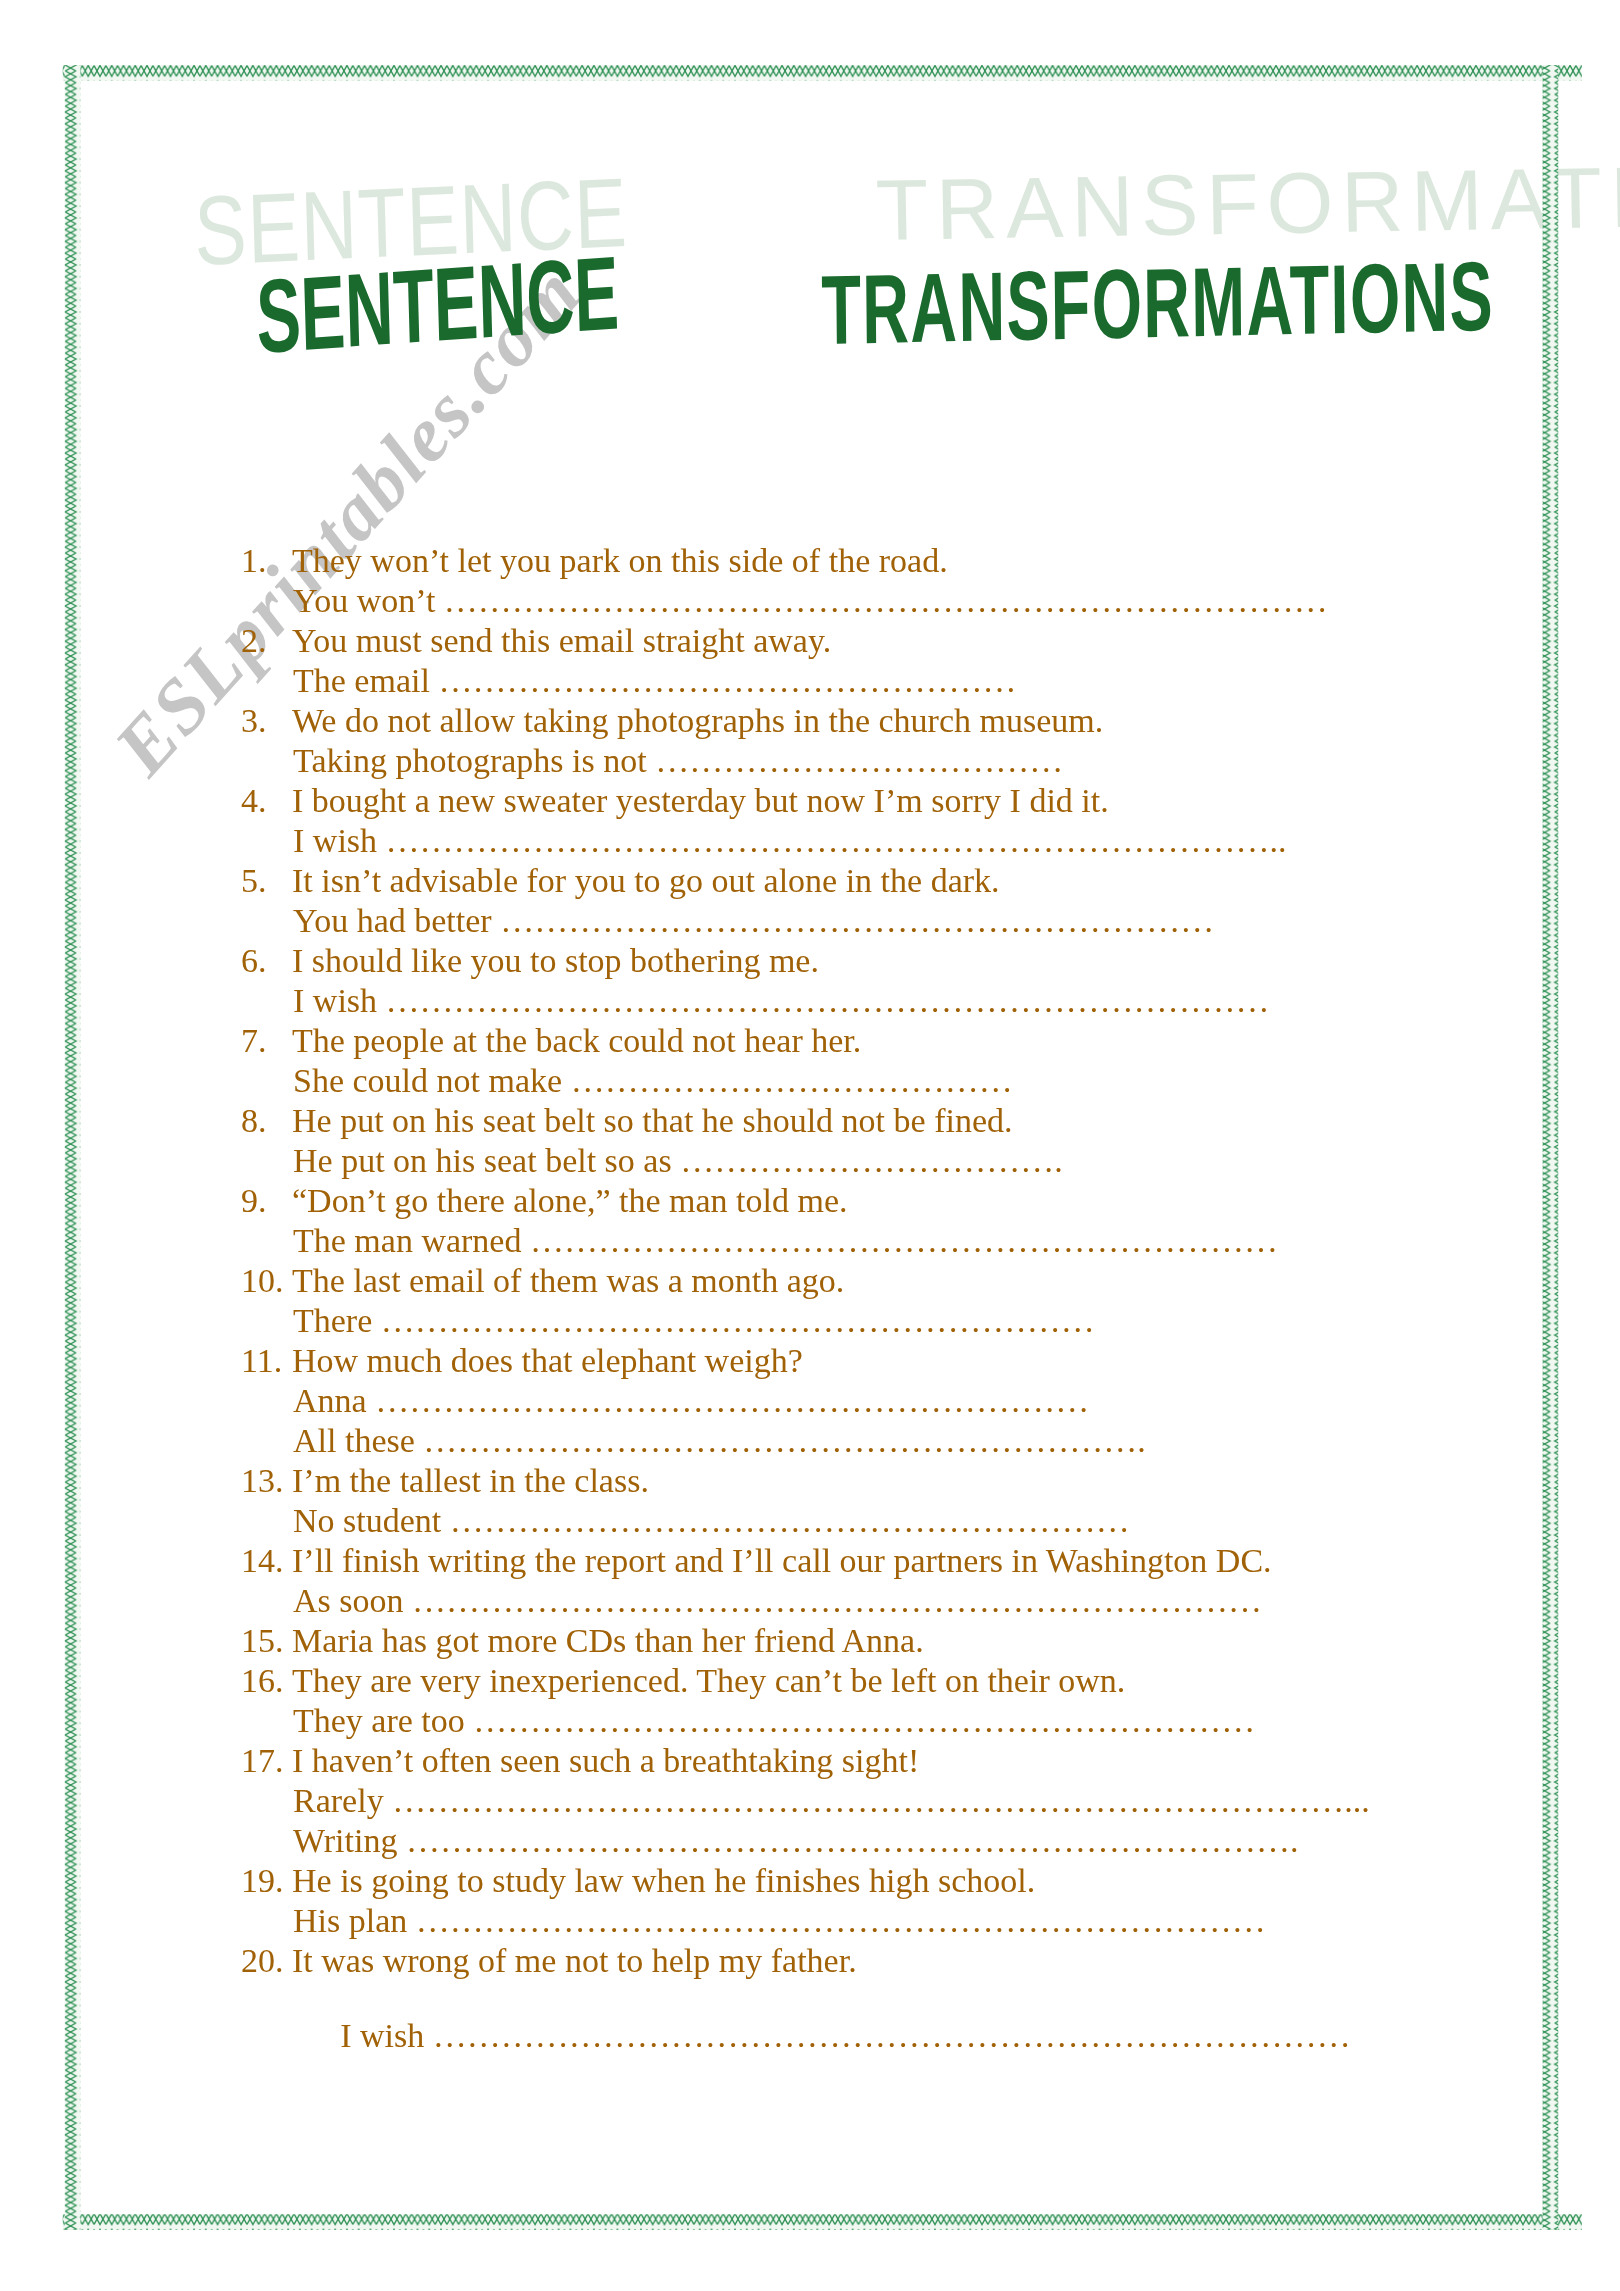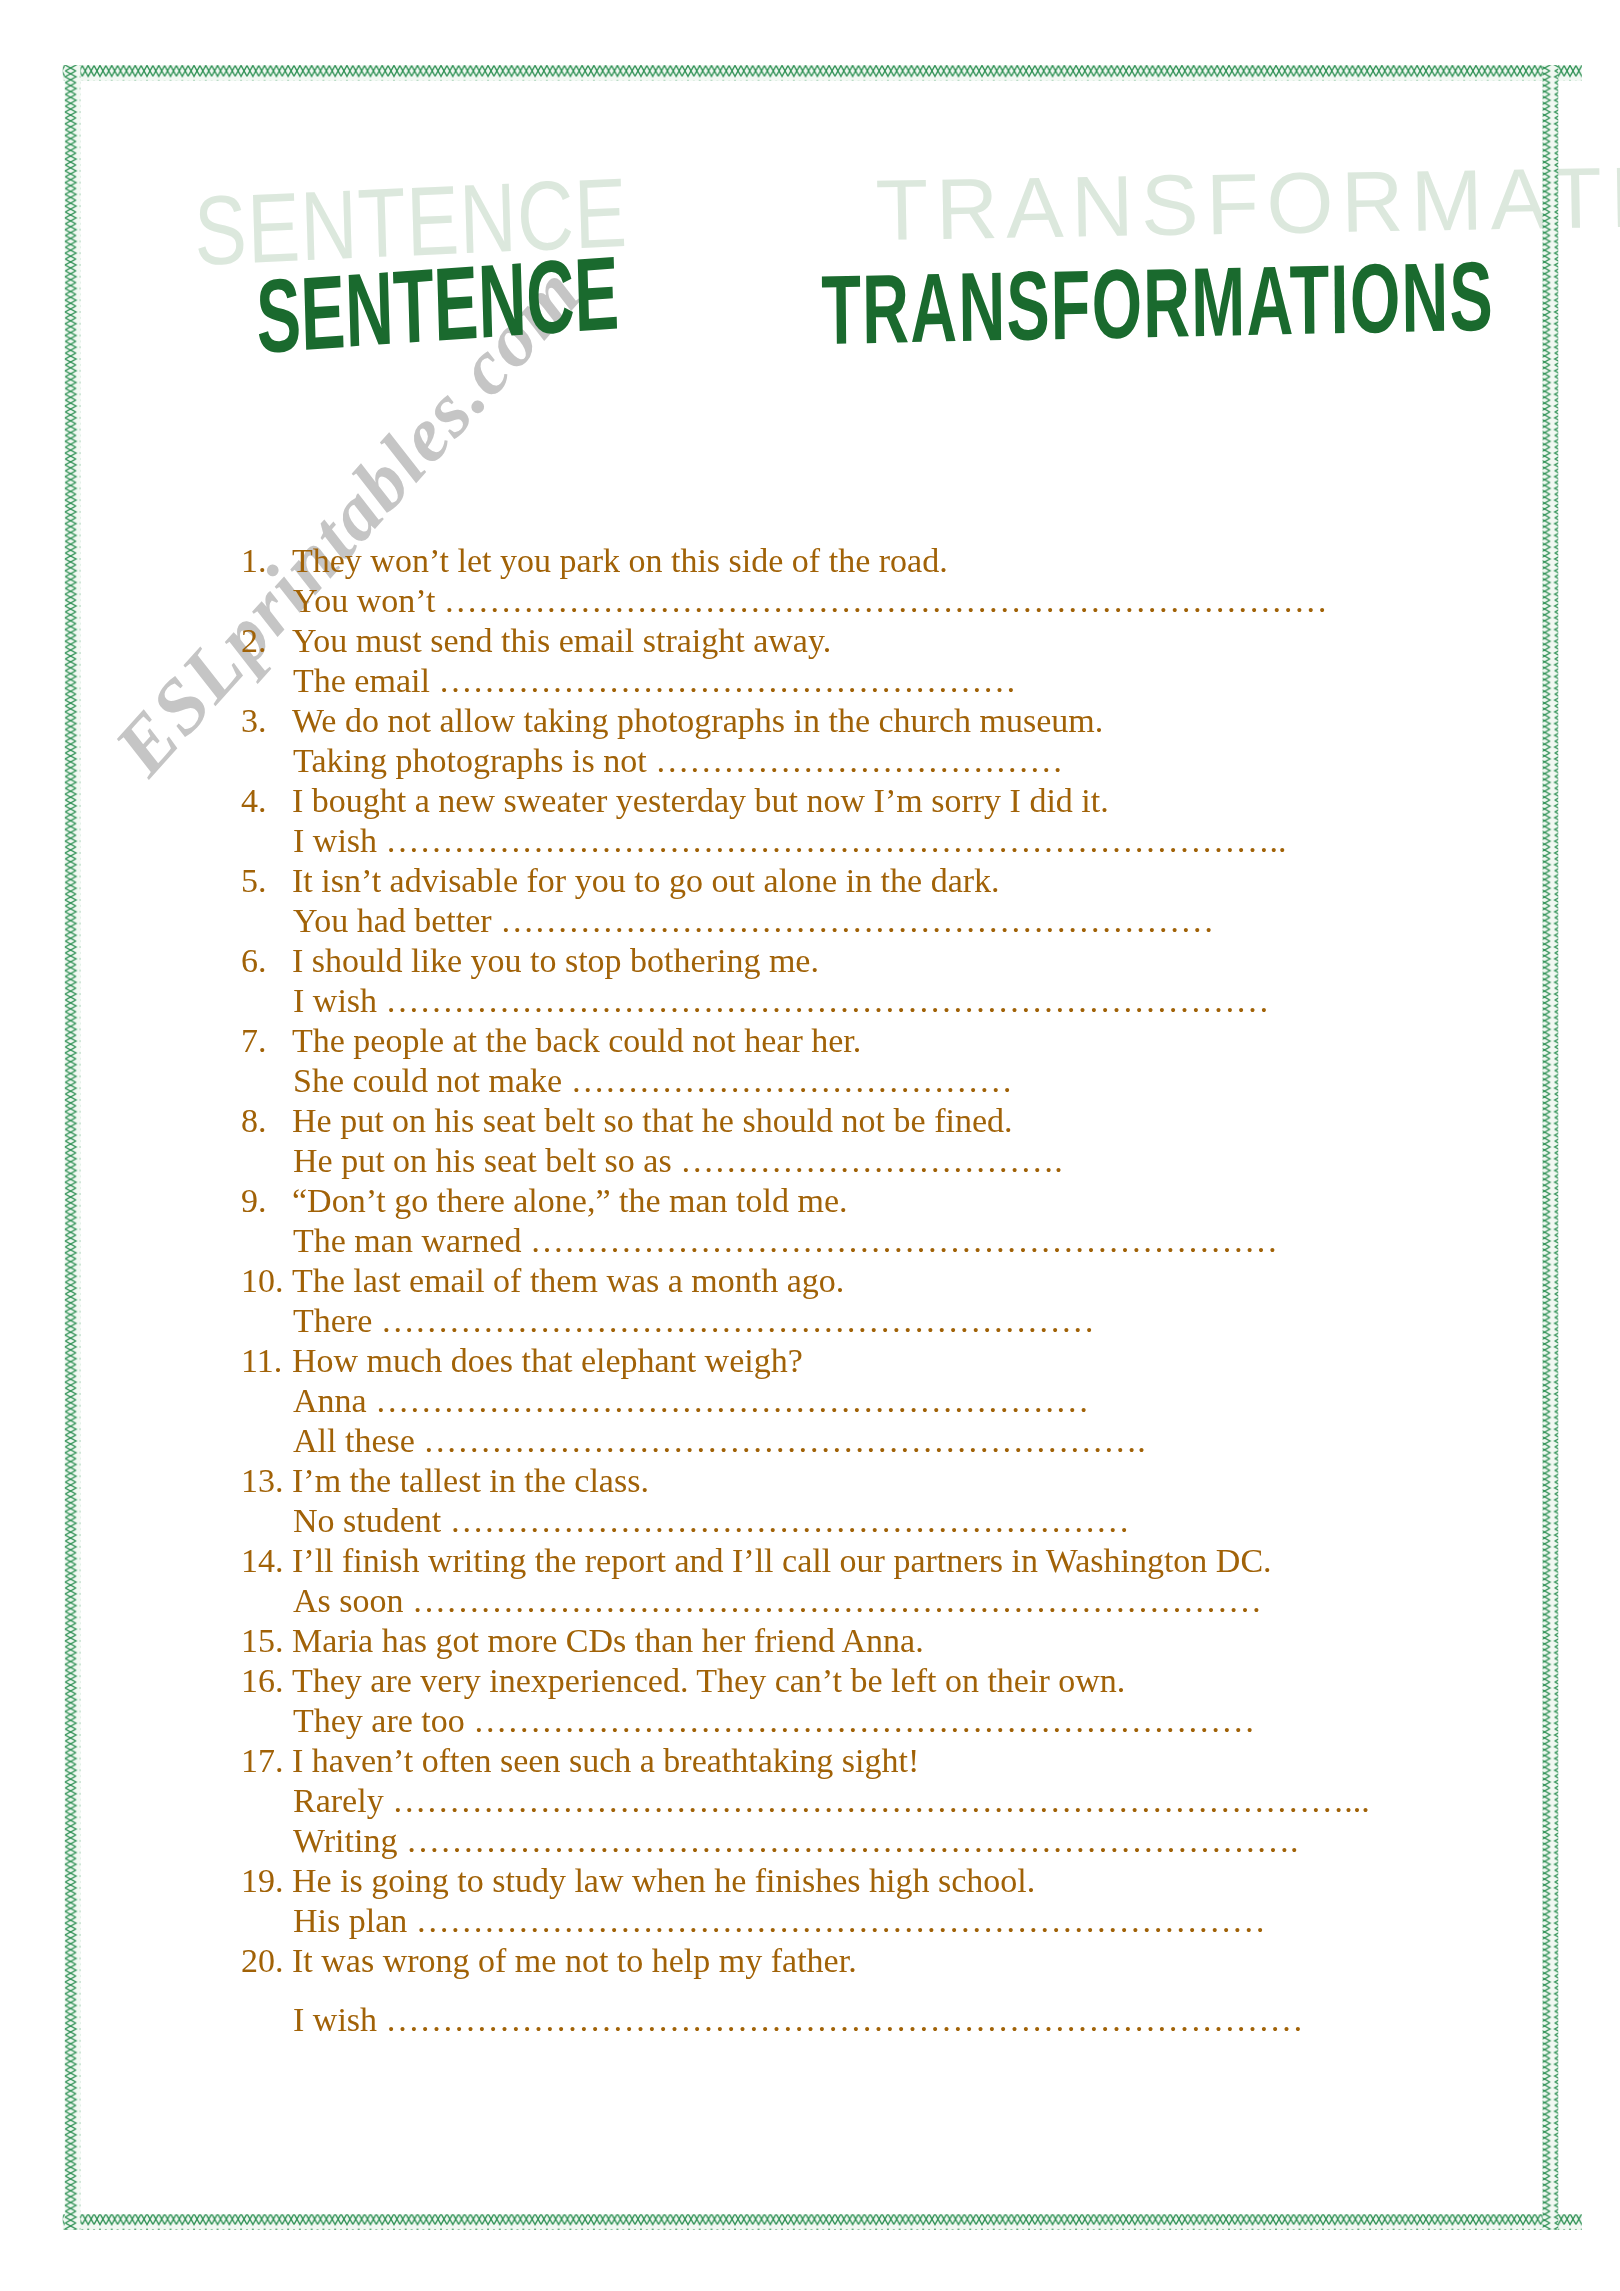--- a/index.html
+++ b/index.html
@@ -83,21 +83,22 @@
     white-space:nowrap;
   }
   .num{
     display:inline-block;
     width:51px;
   }
   .aline{
     padding-left:52px;
   }
   .item.gap .aline{
-    margin-top:19px;
+    margin-top:35px;
+    text-align:center;
   }
 
   
   .frame{
     position:absolute;left:0;top:0;
     z-index:4;
     pointer-events:none;
   }
 </style>
 </head>

